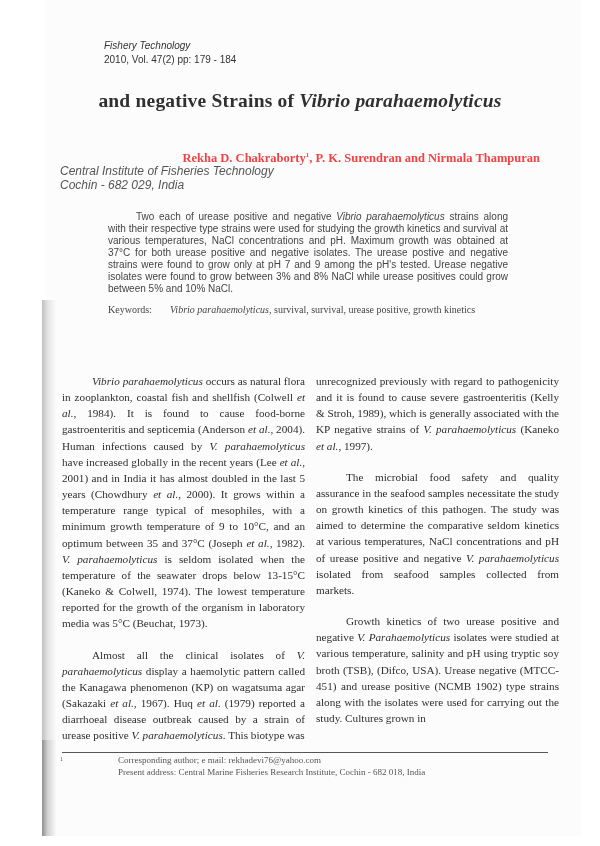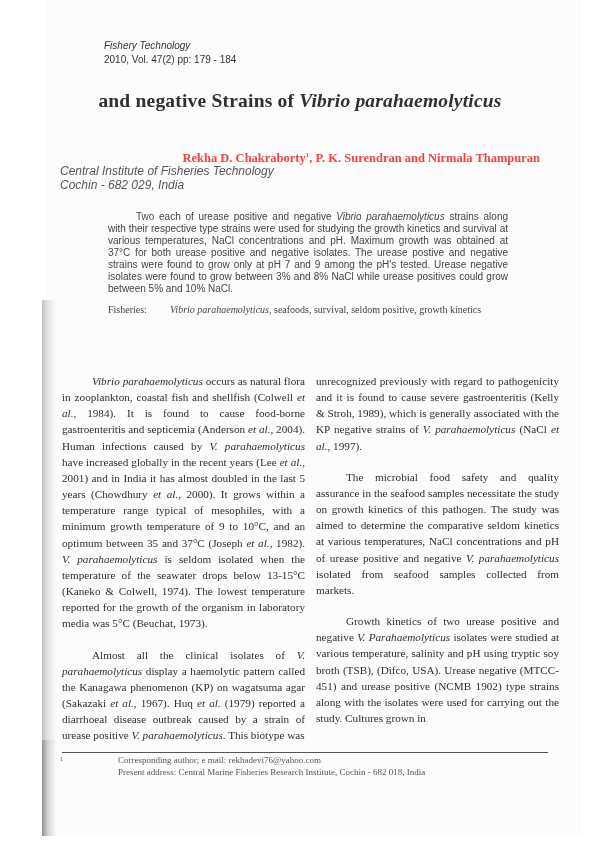--- a/index.html
+++ b/index.html
@@ -179,31 +179,31 @@
 
 <div class="authors">
   <span>Rekha D. Chakraborty</span><sup style="font-size:7px">1</sup><span>, P. K. Surendran and Nirmala Thampuran</span>
 </div>
 <div class="affil" style="top:164px">Central Institute of Fisheries Technology</div>
 <div class="affil" style="top:178px">Cochin - 682 029, India</div>
 
 <div class="abstract"><span>Two each of urease positive and negative </span><i>Vibrio parahaemolyticus</i><span> strains along with their respective type strains were used for studying the growth kinetics and survival at various temperatures, NaCl concentrations and pH. Maximum growth was obtained at 37°C for both urease positive and negative isolates. The urease postive and negative strains were found to grow only at pH 7 and 9 among the pH's tested. Urease negative isolates were found to grow between 3% and 8% NaCl while urease positives could grow between 5% and 10% NaCl.</span></div>
 
 <div class="keywords">
-  <div class="kw-label">Fisheries:</div>
-  <div class="kw-vals"><i>Vibrio parahaemolyticus</i><span>, seafoods, survival, seldom positive, growth kinetics</span></div>
+  <div class="kw-label">Keywords:</div>
+  <div class="kw-vals"><i>Vibrio parahaemolyticus</i><span>, survival, survival, urease positive, growth kinetics</span></div>
 </div>
 
 <div class="col left">
   <p><i>Vibrio parahaemolyticus</i><span> occurs as natural flora in zooplankton, coastal fish and shellfish (Colwell </span><i>et al.</i><span>, 1984). It is found to cause food-borne gastroenteritis and septicemia (Anderson </span><i>et al.</i><span>, 2004). Human infections caused by </span><i>V. parahaemolyticus</i><span> have increased globally in the recent years (Lee </span><i>et al.</i><span>, 2001) and in India it has almost doubled in the last 5 years (Chowdhury </span><i>et al.</i><span>, 2000). It grows within a temperature range typical of mesophiles, with a minimum growth temperature of 9 to 10°C, and an optimum between 35 and 37°C (Joseph </span><i>et al.</i><span>, 1982). </span><i>V. parahaemolyticus</i><span> is seldom isolated when the temperature of the seawater drops below 13-15°C (Kaneko &amp; Colwell, 1974). The lowest temperature reported for the growth of the organism in laboratory media was 5°C (Beuchat, 1973).</span></p>
   <p><span>Almost all the clinical isolates of </span><i>V. parahaemolyticus</i><span> display a haemolytic pattern called the Kanagawa phenomenon (KP) on wagatsuma agar (Sakazaki </span><i>et al.</i><span>, 1967). Huq </span><i>et al.</i><span> (1979) reported a diarrhoeal disease outbreak caused by a strain of urease positive </span><i>V. parahaemolyticus</i><span>. This biotype was</span></p>
 </div>
 
 <div class="col right">
-  <p class="noindent"><span>unrecognized previously with regard to pathogenicity and it is found to cause severe gastroenteritis (Kelly &amp; Stroh, 1989), which is generally associated with the KP negative strains of </span><i>V. parahaemolyticus</i><span> (NaCl </span><i>et al.</i><span>, 1997).</span></p>
+  <p class="noindent"><span>unrecognized previously with regard to pathogenicity and it is found to cause severe gastroenteritis (Kelly &amp; Stroh, 1989), which is generally associated with the KP negative strains of </span><i>V. parahaemolyticus</i><span> (Kaneko </span><i>et al.</i><span>, 1997).</span></p>
   <p><span>The microbial food safety and quality assurance in the seafood samples necessitate the study on growth kinetics of this pathogen. The study was aimed to determine the comparative seldom kinetics at various temperatures, NaCl concentrations and pH of urease positive and negative </span><i>V. parahaemolyticus</i><span> isolated from seafood samples collected from markets.</span></p>
   <p><span>Growth kinetics of two urease positive and negative </span><i>V. Parahaemolyticus</i><span> isolates were studied at various temperature, salinity and pH using tryptic soy broth (TSB), (Difco, USA). Urease negative (MTCC-451) and urease positive (NCMB 1902) type strains along with the isolates were used for carrying out the study. Cultures grown in</span></p>
 </div>
 
 <div class="footnote-rule"></div>
 <div class="footnotes">
   <span class="fn-mark">1</span>
   <div class="fn-line">Corresponding author; e mail: rekhadevi76@yahoo.com</div>
   <div class="fn-line">Present address: Central Marine Fisheries Research Institute, Cochin - 682 018, India</div>
 </div>

